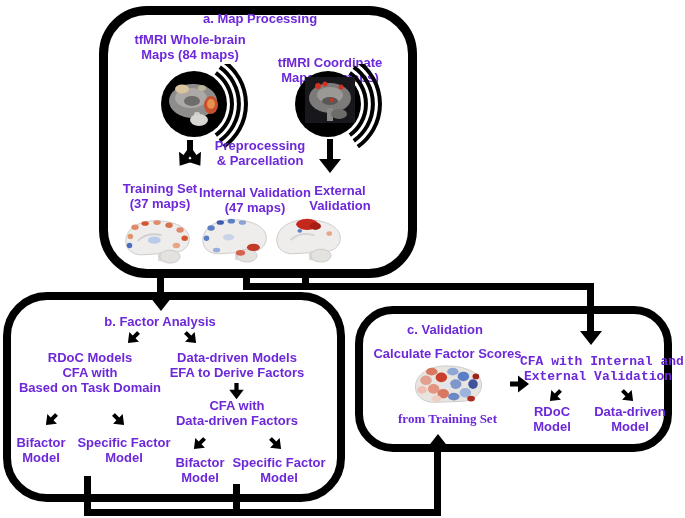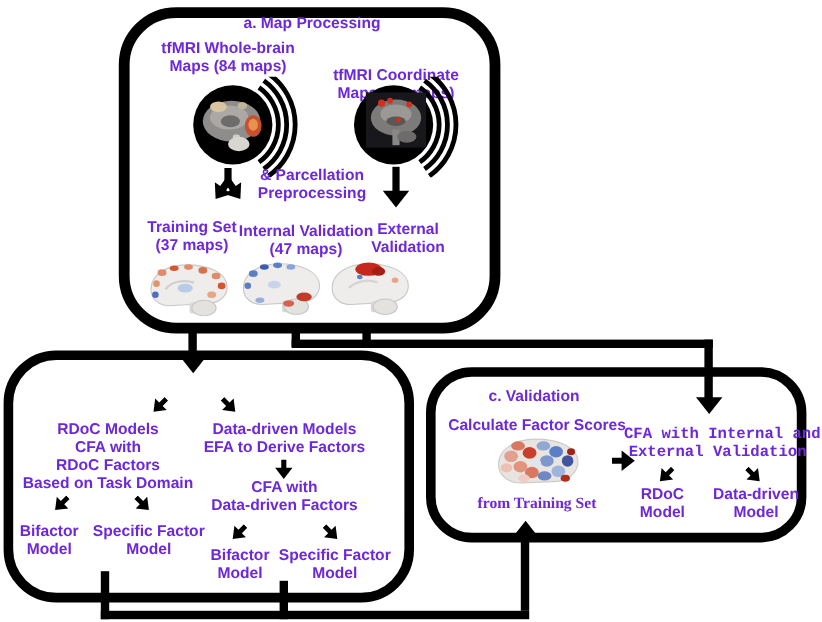--- a/index.html
+++ b/index.html
@@ -100,22 +100,22 @@
   <svg style="position:absolute;left:173px;top:140px;" width="34" height="34" viewBox="0 0 34 34">
     <rect x="14" y="0" width="6" height="14" fill="#000"></rect>
     <use href="#prong" transform="translate(17,11) rotate(35)"></use>
     <use href="#prong" transform="translate(17,11) rotate(-35)"></use>
   </svg>
 
   <div class="vline" style="left:327px;top:139px;width:6px;height:22px;"></div>
   <div class="ah ah-down" style="left:319px;top:159px;"></div>
 
   <div class="t" style="left:197px;top:138px;width:126px;">
+    <div class="ln">Preprocessing</div>
     <div class="ln">&amp; Parcellation</div>
-    <div class="ln">Preprocessing</div>
   </div>
 
   <div class="t" style="left:108px;top:181px;width:104px;">
     <div class="ln">Training Set</div>
     <div class="ln">(37 maps)</div>
   </div>
   <div class="t" style="left:197px;top:185px;width:116px;">
     <div class="ln">Internal Validation</div>
     <div class="ln">(47 maps)</div>
   </div>
@@ -160,32 +160,32 @@
     <path d="M5,25 C5,12 19,3 37,3 C57,3 74,10 74,23 C74,32 66,38 55,38 L22,40 C12,40 5,34 5,25 Z" fill="#efedeb" stroke="#c8c8c8" stroke-width="1"></path>
     <rect x="40" y="37" width="7" height="10" rx="2" fill="#dcdad7"></rect>
     <ellipse cx="53" cy="42" rx="11" ry="7" fill="#e4e2df" stroke="#c8c8c8" stroke-width="1"></ellipse>
     <path d="M20,25 C28,18 38,17 46,20" fill="none" stroke="#d4d4d4" stroke-width="2"></path>
     <ellipse cx="38" cy="8" rx="12" ry="6" fill="#c5281c"></ellipse>
     <ellipse cx="47" cy="10" rx="6" ry="4" fill="#a51e14"></ellipse>
     <ellipse cx="30" cy="15" rx="2.5" ry="2" fill="#5b7fc7"></ellipse>
     <ellipse cx="62" cy="18" rx="3" ry="2.5" fill="#e7a585"></ellipse>
   </svg>
 
+  <div class="t" style="left:85px;top:314px;width:150px;">b. Factor Analysis</div>
 
   <svg class="ma rotSW" style="left:125px;top:330px;" viewBox="0 0 20 20">
       <use href="#ba"></use>
     </svg>
   <svg class="ma rotSE" style="left:183px;top:330px;" viewBox="0 0 20 20">
       <use href="#ba"></use>
     </svg>
 
   <div class="t" style="left:10px;top:350px;width:160px;">
     <div class="ln">RDoC Models</div>
     <div class="ln">CFA with</div>
-    <div class="ln">RDoC Factors</div>
     <div class="ln">Based on Task Domain</div>
   </div>
 
   <div class="t" style="left:157px;top:350px;width:160px;">
     <div class="ln">Data-driven Models</div>
     <div class="ln">EFA to Derive Factors</div>
   </div>
 
   <svg class="ma" style="left:228px;top:383px;width:17px;height:17px;" viewBox="0 0 20 20">
       <use href="#ba"></use>

